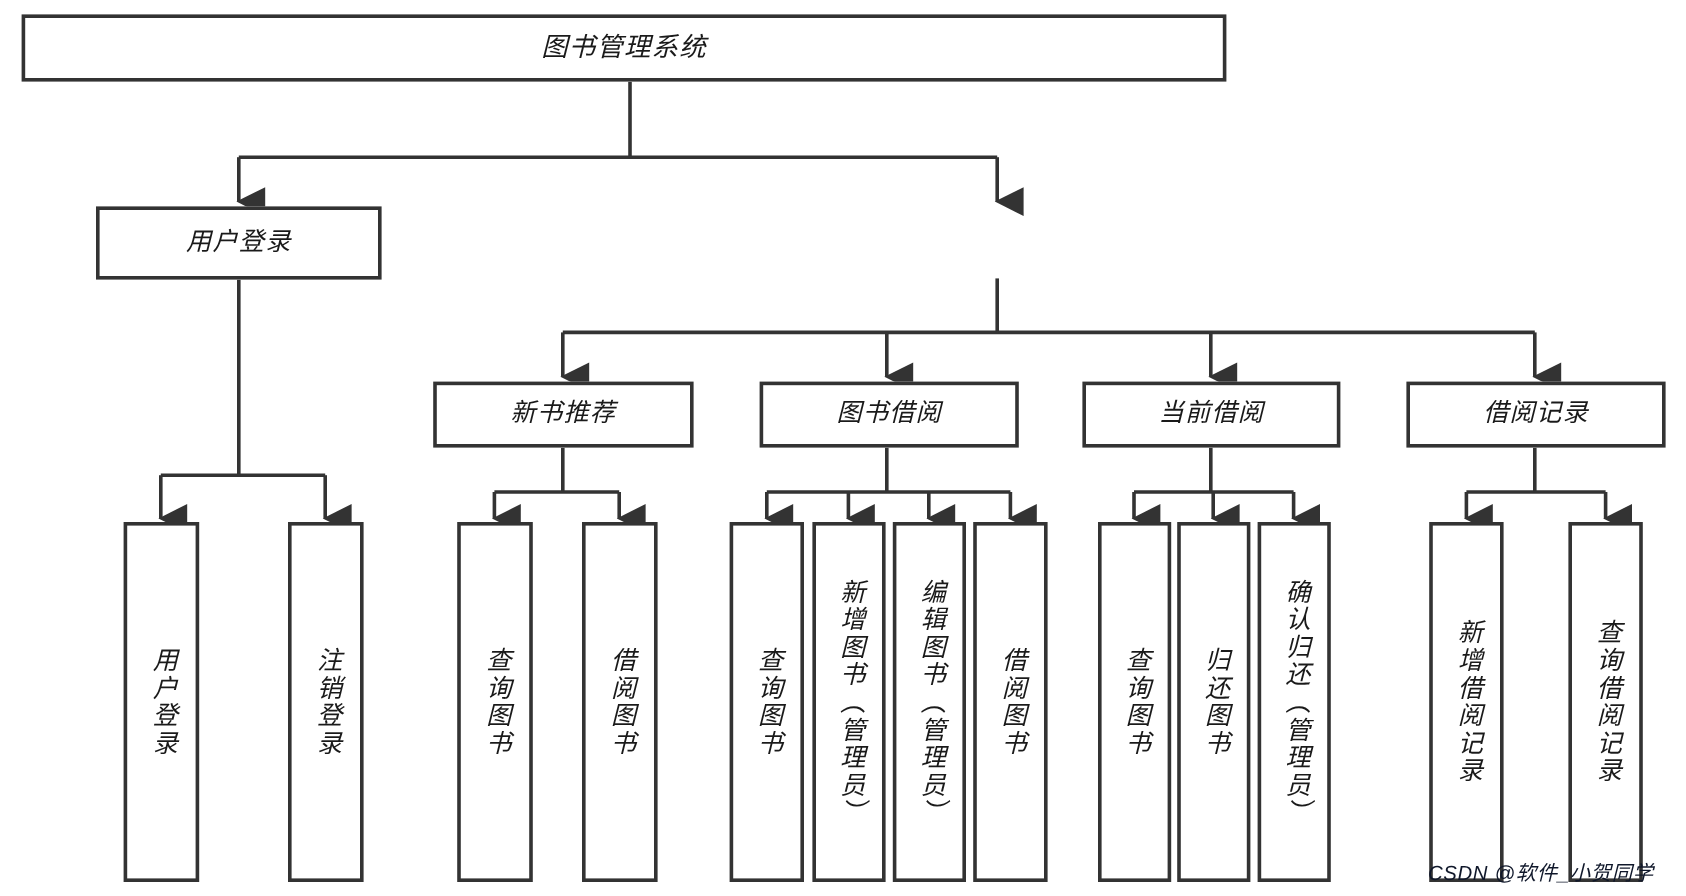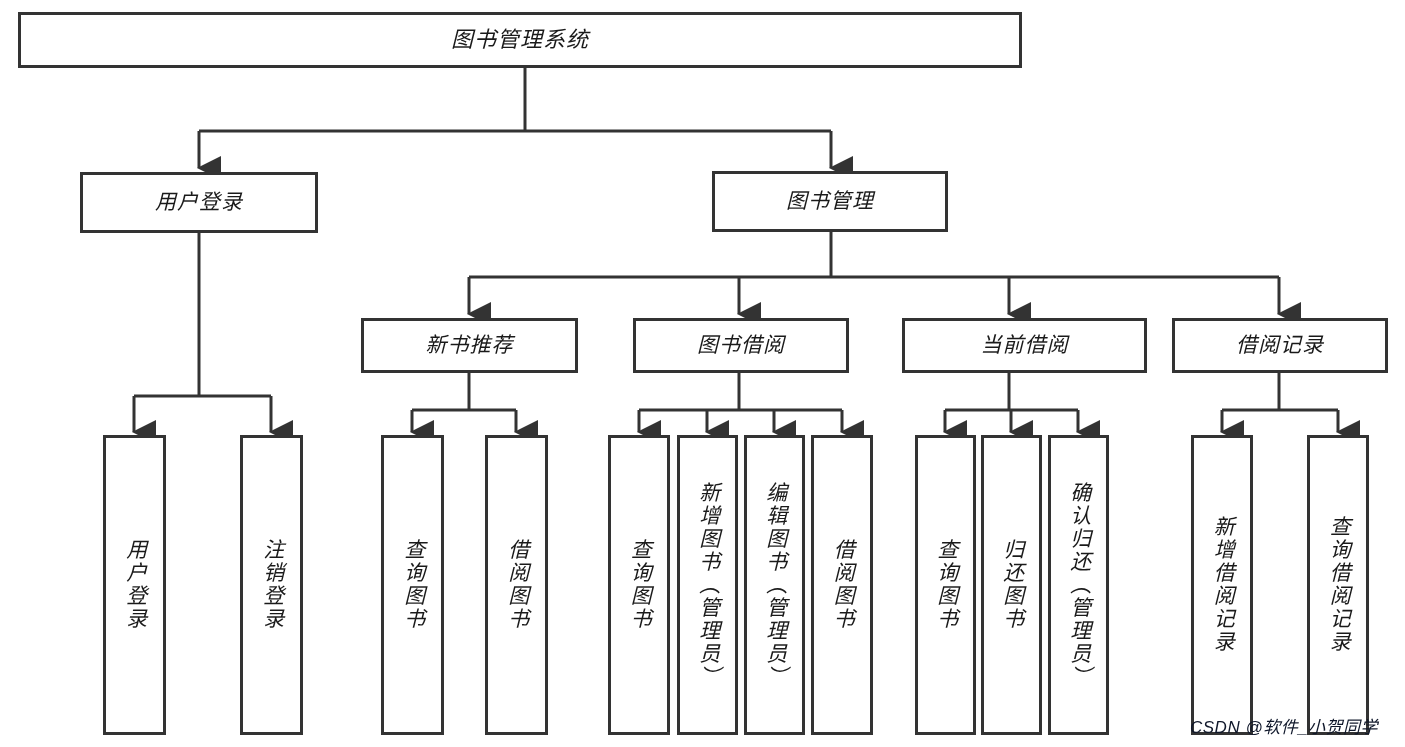--- a/index.html
+++ b/index.html
@@ -126,33 +126,30 @@
   </svg>
 
   <div class="node h root" style="left:18px; top:12px; width:1004px; height:56px;">
     <span class="label">图书管理系统</span>
   </div>
 
   <div class="node h" style="left:80px; top:172px; width:238px; height:61px;">
     <span class="label">用户登录</span>
   </div>
 
-  <div class="node h" style="left:712px; top:171px; width:236px; height:61px;">
-    <span class="label">图书管理</span>
-  </div>
 
   <div class="node h" style="left:633px; top:318px; width:216px; height:55px;">
     <span class="label">图书借阅</span>
   </div>
 
   <div class="node h" style="left:361px; top:318px; width:217px; height:55px;">
     <span class="label">新书推荐</span>
   </div>
 
-  <div class="node h" style="left:902px; top:318px; width:245px; height:55px;">
+  <div class="node h" style="left:902px; top:318px; width:215px; height:55px;">
     <span class="label">当前借阅</span>
   </div>
 
   <div class="node h" style="left:1172px; top:318px; width:216px; height:55px;">
     <span class="label">借阅记录</span>
   </div>
 
   <div class="node v" style="left:103px; top:435px; width:63px; height:300px;">
     <span class="label">用户登录</span>
   </div>

